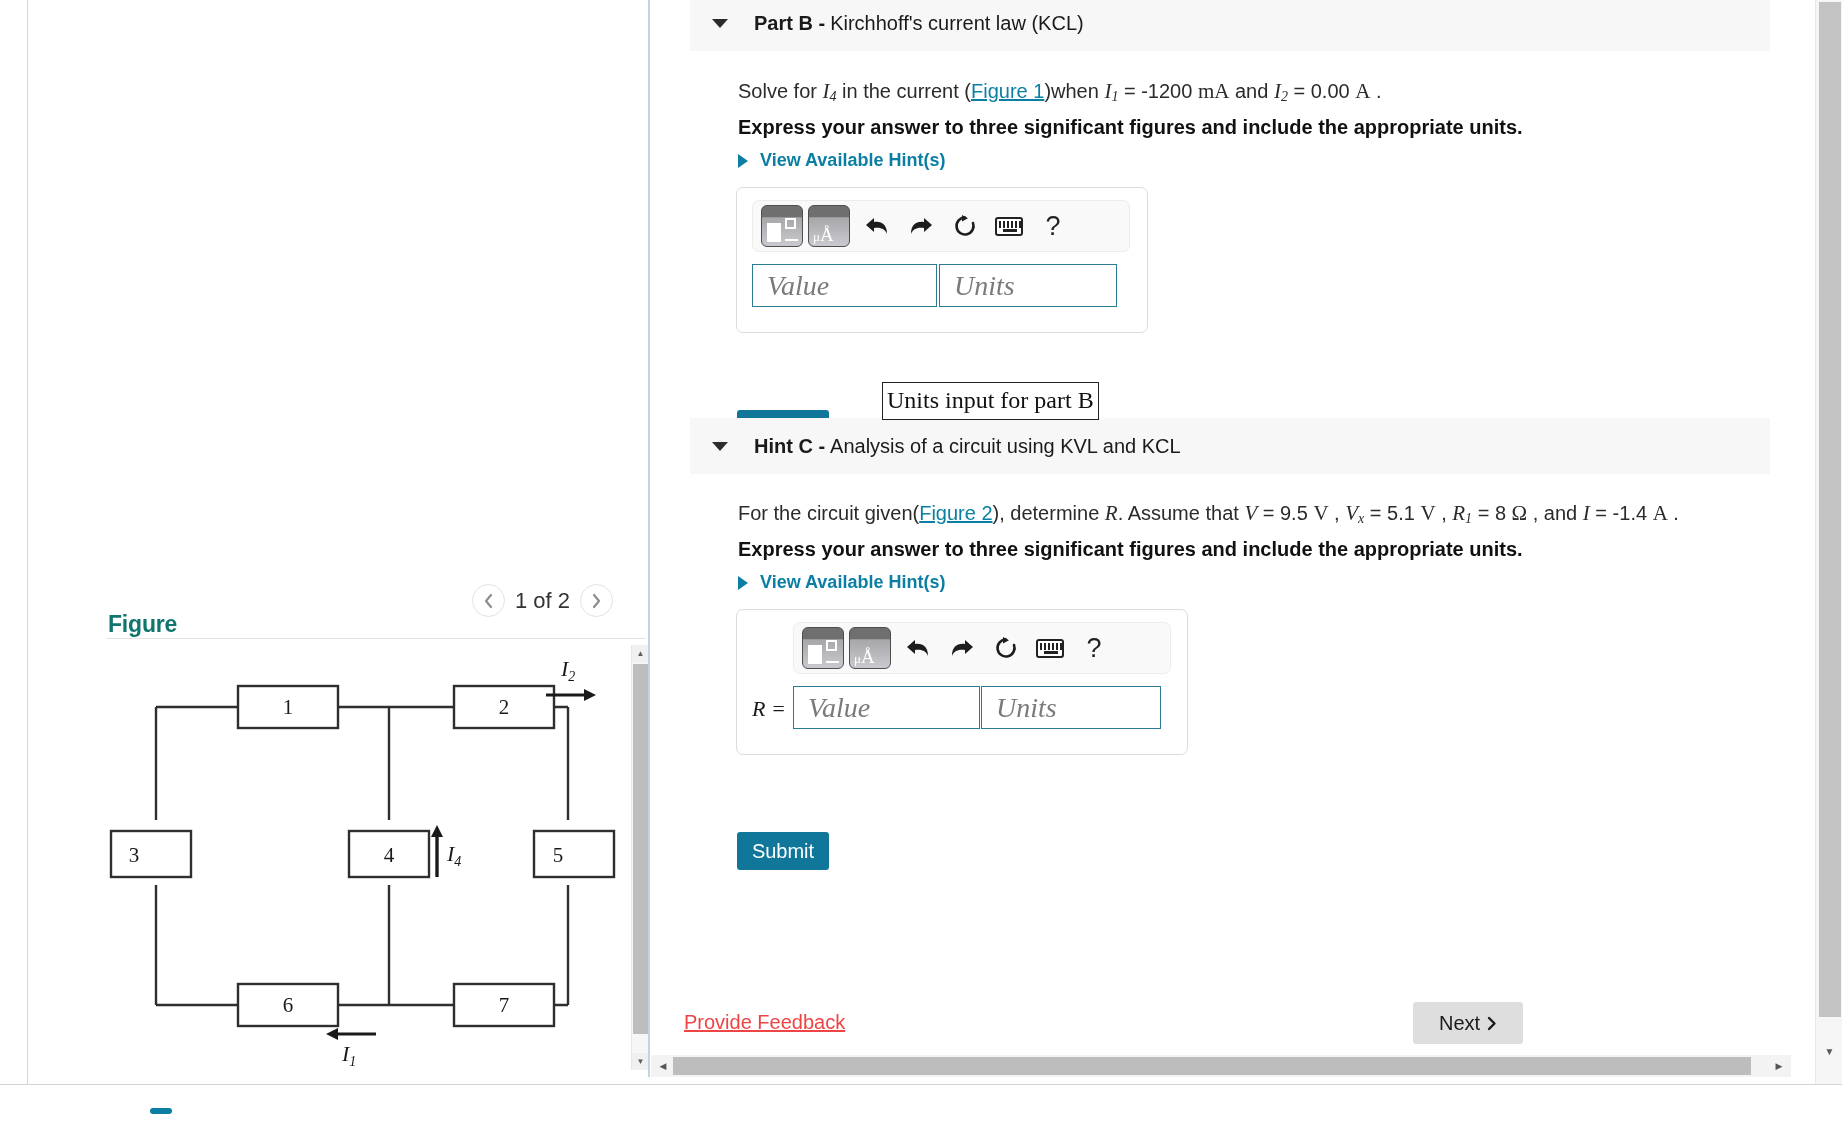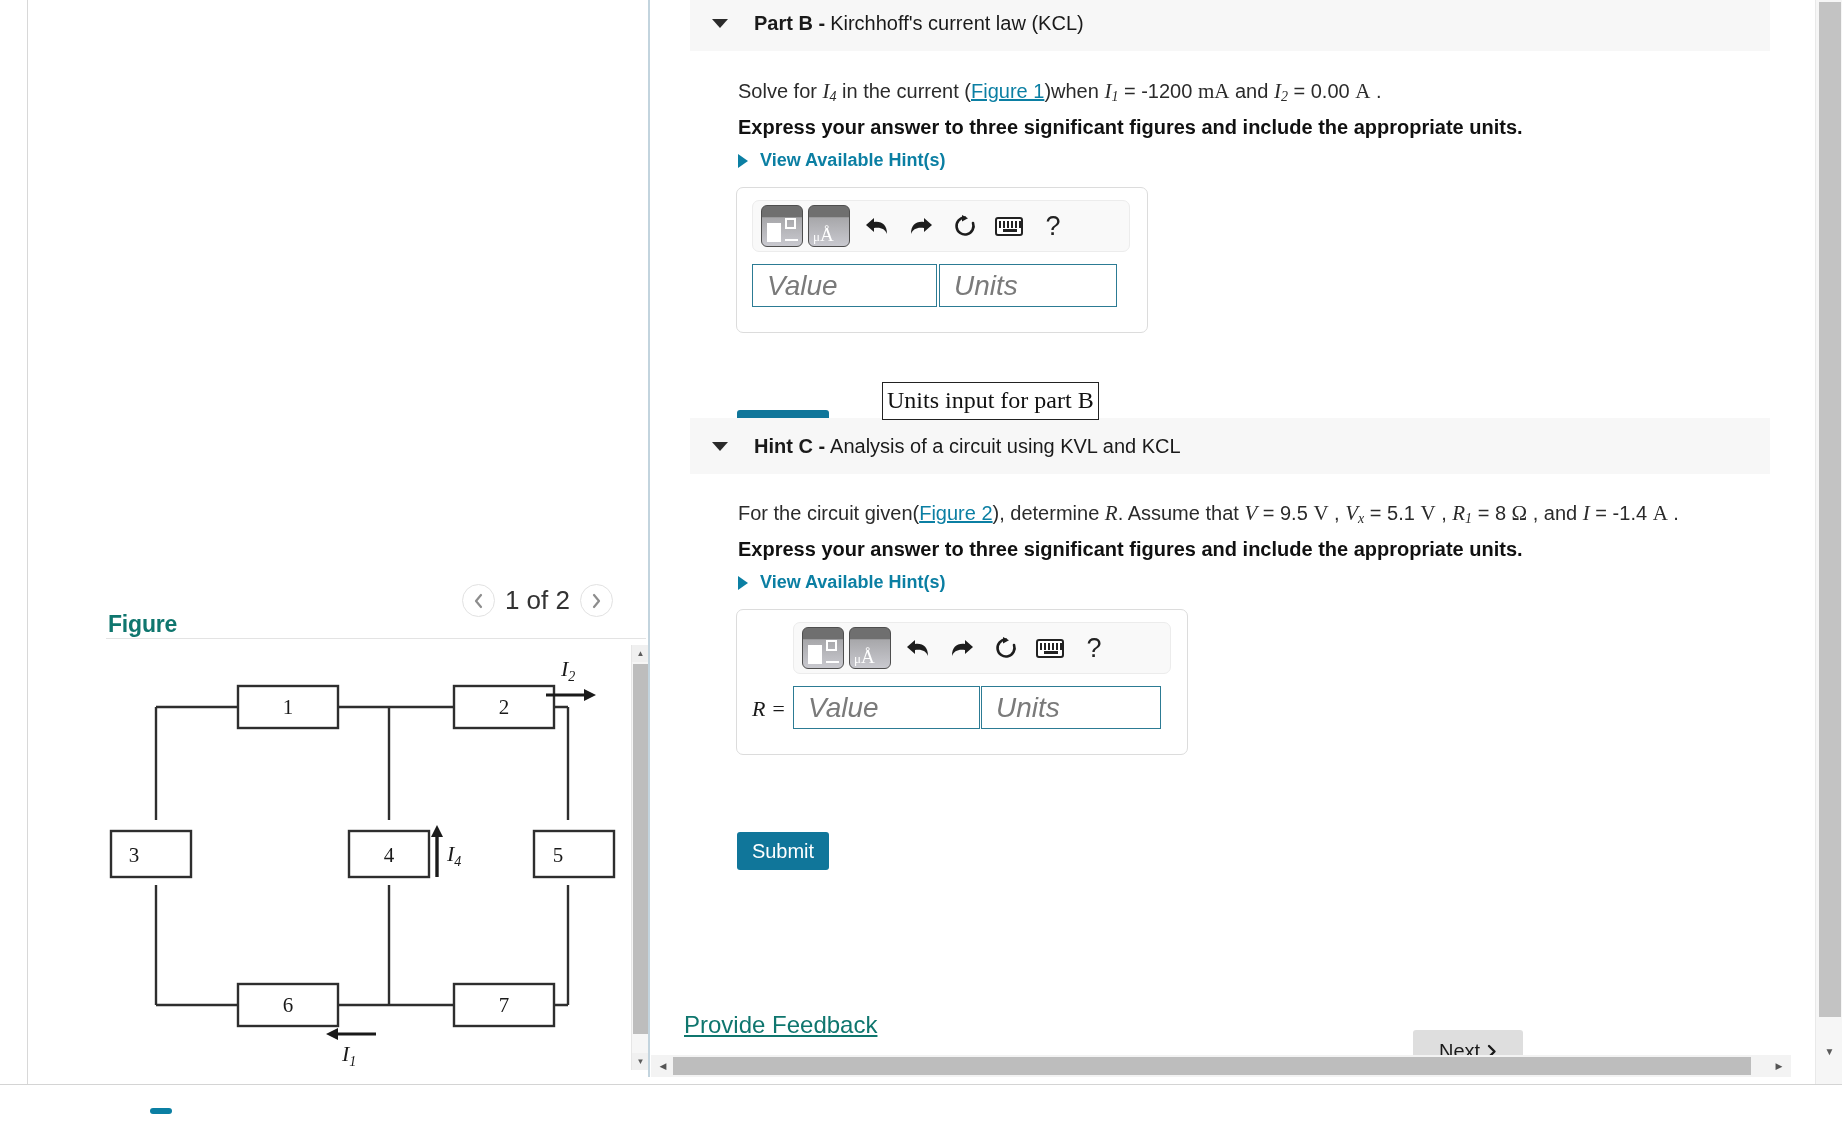--- a/index.html
+++ b/index.html
@@ -22,21 +22,21 @@
   
   #figure-pane { position:absolute; left:28px; top:0; width:620px; height:1084px; background:#fff; }
   .figure-header { position:absolute; left:50px; top:588px; width:560px; height:46px; }
   .figure-title { position:absolute; left:30px; top:0; font-size:23px; font-weight:bold; color:#0f766e; letter-spacing:-0.2px;margin-top:23px;}
   .fig-nav { position:absolute; right:25px; top:-4px; display:flex; align-items:center; gap:10px; }
   .fig-arrow {
     width:33px; height:33px; border-radius:50%; border:1px solid #e2e2e2; background:#fff;
     display:flex; align-items:center; justify-content:center; color:#888; font-size:17px; line-height:1;
     cursor:pointer;
   }
-  .fig-count { font-size:26px; color:#333; }
+  .fig-count { font-size:22px; color:#333; }
   .figure-rule { position:absolute; left:78px; top:638px; width:540px; height:1px; background:#e3e3e3; }
 
   
   #figure-body { position:absolute; left:78px; top:645px; width:540px; height:425px; background:#fff; overflow:hidden; }
   #figure-canvas { position:absolute; left:0; top:0; width:512px; height:425px; }
   
   .fig-scroll { position:absolute; left:603px; top:645px; width:17px; height:425px; background:#f6f6f6; border-left:1px solid #e6e6e6;}
   .fig-scroll .btn-up, .fig-scroll .btn-dn {
     position:absolute; left:0; width:17px; height:17px; background:#f0f0f0;
     display:flex; align-items:center; justify-content:center; font-size:8px; color:#5b5b5b;
@@ -94,43 +94,43 @@
       repeating-linear-gradient(90deg,#222 0 2px,transparent 2px 4px);
   }
   .kbd:after{
     content:""; position:absolute; left:6px; bottom:2px; width:14px; height:3px; background:#222;
   }
 
   .field {
     position:absolute; border:1px solid #2c7b94; background:#fff;
     display:flex; align-items:center; padding-left:14px;
   }
-  .ph { font-family:Liberation Sans, sans-serif; font-style:italic; font-size:28px; color:#7a7a7a; }
+  .ph { font-family:Liberation Serif, serif; font-style:italic; font-size:28px; color:#7a7a7a; }
   .req-label { position:absolute; font-family:"Liberation Serif",serif; font-size:22px; color:#1a1a1a; }
   .req-label i { font-style:italic; }
 
   .submit-btn {
     position:absolute; background:#10769a; color:#fff; border:none; border-radius:3px;
     font-size:20px; font-family:"Liberation Sans",sans-serif; cursor:pointer;
     display:flex; align-items:center; justify-content:center;
   }
 
   
   .tooltip-box {
     position:absolute; border:1px solid #222; background:#fff; color:#111;
     font-family:"Liberation Serif", serif; font-size:24px; line-height:1;
     padding:5px 4px 7px 4px; white-space:nowrap; z-index:30;
   }
 
   .feedback-link {
-    position:absolute; font-size:24px; color:#0f766e; text-decoration:underline; cursor:pointer;
+    position:absolute; font-size:20px; color:#ef4444; text-decoration:underline; cursor:pointer;
   }
   .next-btn {
     position:absolute; background:#dedede; border:none; border-radius:3px; color:#1a1a1a;
-    font-size:20px; display:flex; align-items:center; justify-content:center; gap:7px; cursor:pointer;margin-top:28px;
+    font-size:20px; display:flex; align-items:center; justify-content:center; gap:7px; cursor:pointer;
   }
 
   
   .h-scroll { position:absolute; left:651px; top:1055px; width:1140px; height:22px; background:#f3f3f3; }
   .h-scroll .ha { position:absolute; top:0; width:20px; height:22px; display:flex;align-items:center;justify-content:center; font-size:9px; color:#555;}
   .h-scroll .hl { left:2px; } .h-scroll .hr { right:2px; }
   .h-scroll .hthumb { position:absolute; left:22px; top:2px; width:1078px; height:18px; background:#bdbdbd; }
 
   
   .page-scroll { position:absolute; right:0; top:0; width:27px; height:1084px; background:#f6f6f6; border-left:1px solid #e9e9e9;}

